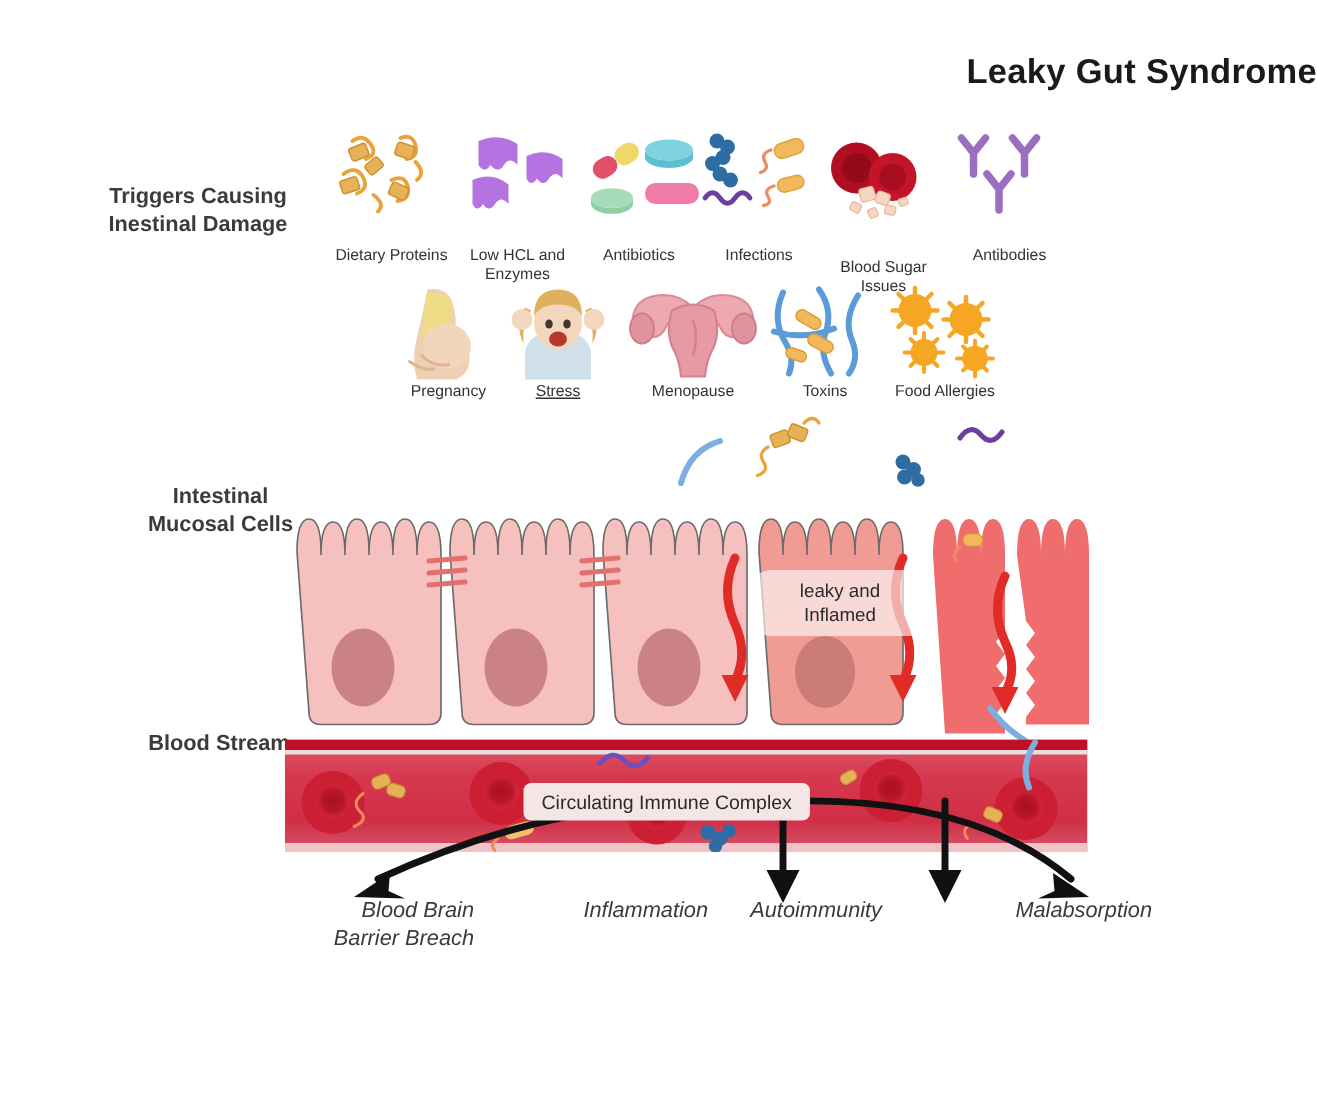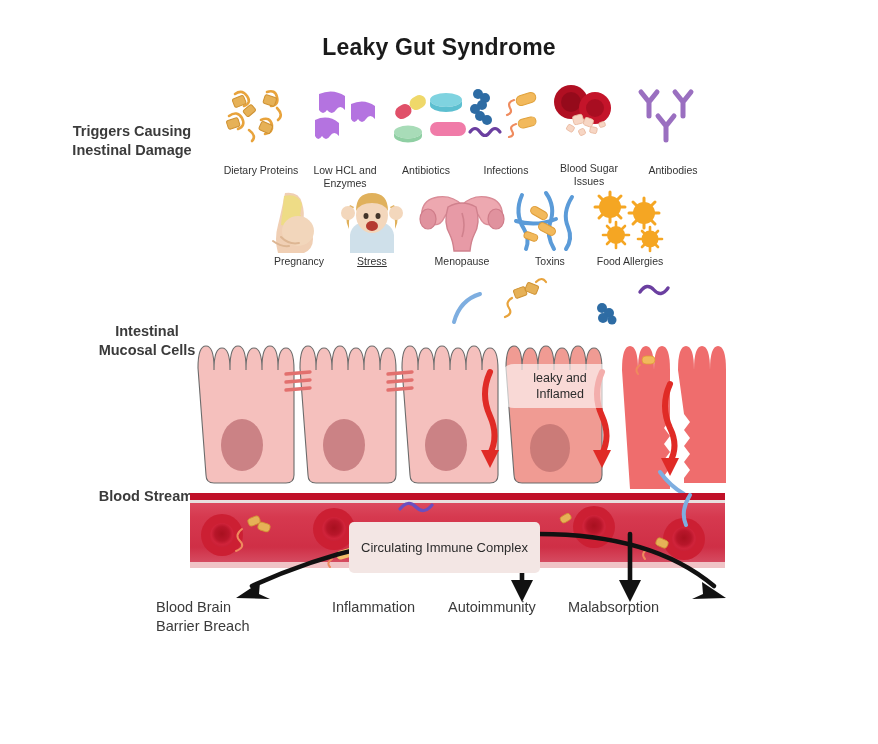--- a/index.html
+++ b/index.html
@@ -1,21 +1,21 @@
 <!DOCTYPE html>
 <html><head>
 <meta charset="utf-8">
 <style>
   html,body{margin:0;padding:0;background:#ffffff;}
   body{width:878px;height:744px;position:relative;overflow:hidden;
        font-family:"Liberation Sans", sans-serif;color:#333;}
   .canvas{position:absolute;inset:0;background:#fff;}
 
   
-  .title{position:absolute;top:34px;left:0;width:878px;text-align:center;
+  .title{position:absolute;top:34px;left:0;width:878px;text-align:right;
          font-size:23px;font-weight:bold;color:#1a1a1a;letter-spacing:.2px;}
 
   
   .rowlabel{position:absolute;text-align:center;font-size:14.5px;color:#3b3b3b;
             line-height:19px;font-weight:bold;}
 
   
   .trig{position:absolute;width:96px;text-align:center;}
   .trig .art{height:58px;position:relative;margin:0 auto;width:92px;}
   .trig .cap{font-size:10.5px;color:#333;line-height:13px;margin-top:20px;}
@@ -33,25 +33,25 @@
 
   
   .blood{position:absolute;left:190px;top:493px;width:535px;height:75px;overflow:hidden;}
   .bloodbg{position:absolute;inset:0;
     background:linear-gradient(180deg,#e0566a 0%,#d6394f 32%,#cf2f46 72%,#d8566b 100%);}
   .bloodtop{position:absolute;left:0;top:0;width:100%;height:7px;background:#c01028;}
   .bloodtop2{position:absolute;left:0;top:7px;width:100%;height:3px;background:#e8e0df;}
   .bloodbot{position:absolute;left:0;bottom:0;width:100%;height:6px;background:#f0c3c6;}
 
   .cic{position:absolute;left:349px;top:522px;background:#f3e6e4;border-radius:5px;
-       padding:18px 12px;font-size:13px;color:#2b2b2b;white-space:nowrap;}
-
-  
-  .outcome{position:absolute;text-align:left;font-size:14.5px;color:#3b3b3b;
-           line-height:19px;}
+       padding:5px 12px;font-size:13px;color:#2b2b2b;white-space:nowrap;}
+
+  
+  .outcome{position:absolute;text-align:right;font-size:14.5px;color:#3b3b3b;
+           line-height:19px;font-style:italic;}
   svg{display:block;overflow:visible;}
 </style>
 </head>
 <body>
 
 <div class="canvas">
 
   <div class="title">Leaky Gut Syndrome</div>
 
   <div class="rowlabel" style="left:52px;top:122px;width:160px;">
@@ -142,21 +142,21 @@
         </g>
         <g fill="none" stroke="#ef8b5e" stroke-width="2.2" stroke-linecap="round">
           <path d="M54 14 q-7 2 -4 8 q3 5 -3 7"></path>
           <path d="M56 38 q-7 2 -4 7 q3 5 -3 6"></path>
         </g>
       </svg>
     </div>
     <div class="cap">Infections</div>
   </div>
 
-  <div class="trig" style="left:541px;top:84px;">
+  <div class="trig" style="left:541px;top:94px;">
     <div class="art">
       <svg width="92" height="58" viewBox="0 0 92 58">
         <circle cx="28" cy="18" r="17" fill="#b00f22"></circle>
         <circle cx="28" cy="18" r="10" fill="#8c0a1a" opacity=".75"></circle>
         <circle cx="52" cy="24" r="16" fill="#c4142a"></circle>
         <circle cx="52" cy="24" r="9" fill="#9c0c1e" opacity=".7"></circle>
         <g fill="#f7d6c4" stroke="#e8b79d" stroke-width=".8">
           <rect x="30" y="31" width="10" height="9" rx="2" transform="rotate(-15 35 35)"></rect>
           <rect x="41" y="34" width="9" height="8" rx="2" transform="rotate(20 45 38)"></rect>
           <rect x="24" y="41" width="7" height="6" rx="1.5" transform="rotate(30 27 44)"></rect>
@@ -438,21 +438,21 @@
       <g>
         <rect x="452" y="44" width="13" height="8" rx="4" fill="#f2b95c" stroke="#de9c38" stroke-width=".8"></rect>
         <path d="M450 53 q-6 4 -2 9" fill="none" stroke="#ef8b5e" stroke-width="2" stroke-linecap="round"></path>
       </g>
       <g>
         <path d="M470 160 q10 14 24 22" fill="none" stroke="#7eaee0" stroke-width="4" stroke-linecap="round"></path>
       </g>
     </svg>
 
 
-    <div class="pill" style="left:310px;top:52px;width:100px;">
+    <div class="pill" style="left:310px;top:68px;width:100px;">
       <div>leaky and</div>
       <div>Inflamed</div>
     </div>
   </div>
 
   <div class="blood">
     <div class="bloodbg"></div>
     <div class="bloodtop"></div>
     <div class="bloodtop2"></div>
     <div class="bloodbot"></div>

